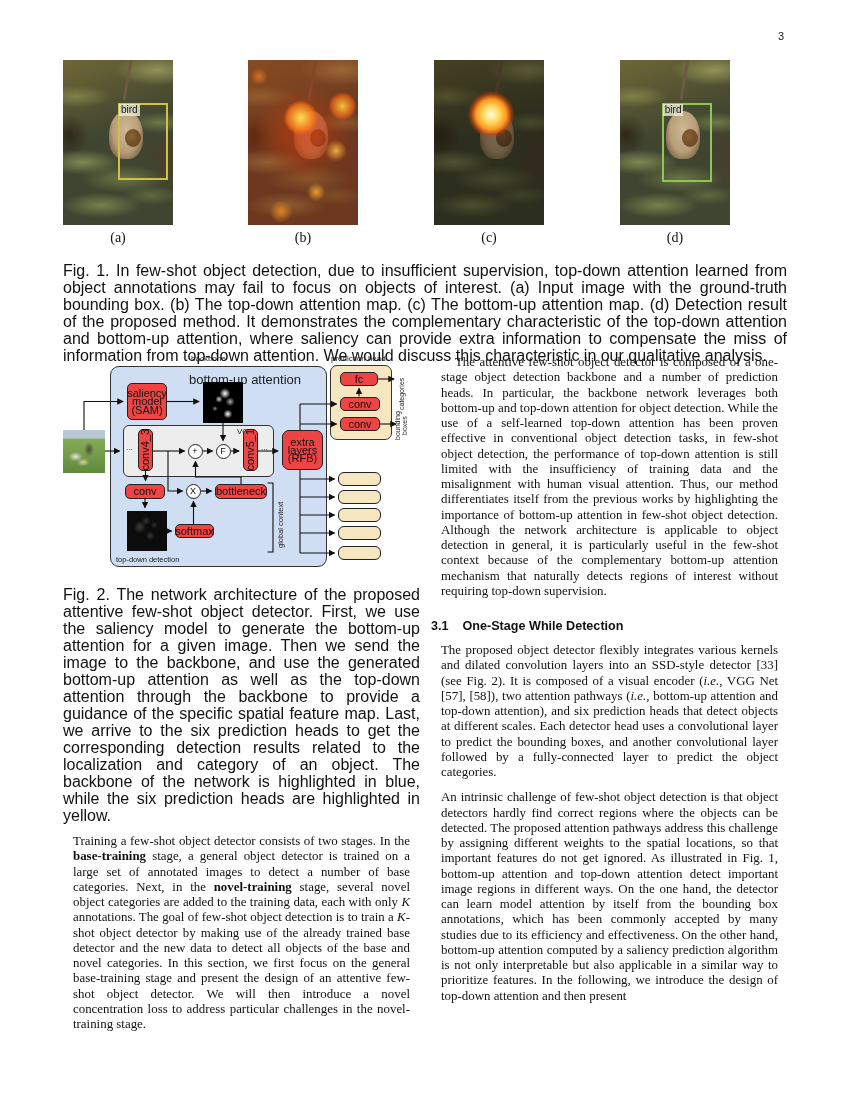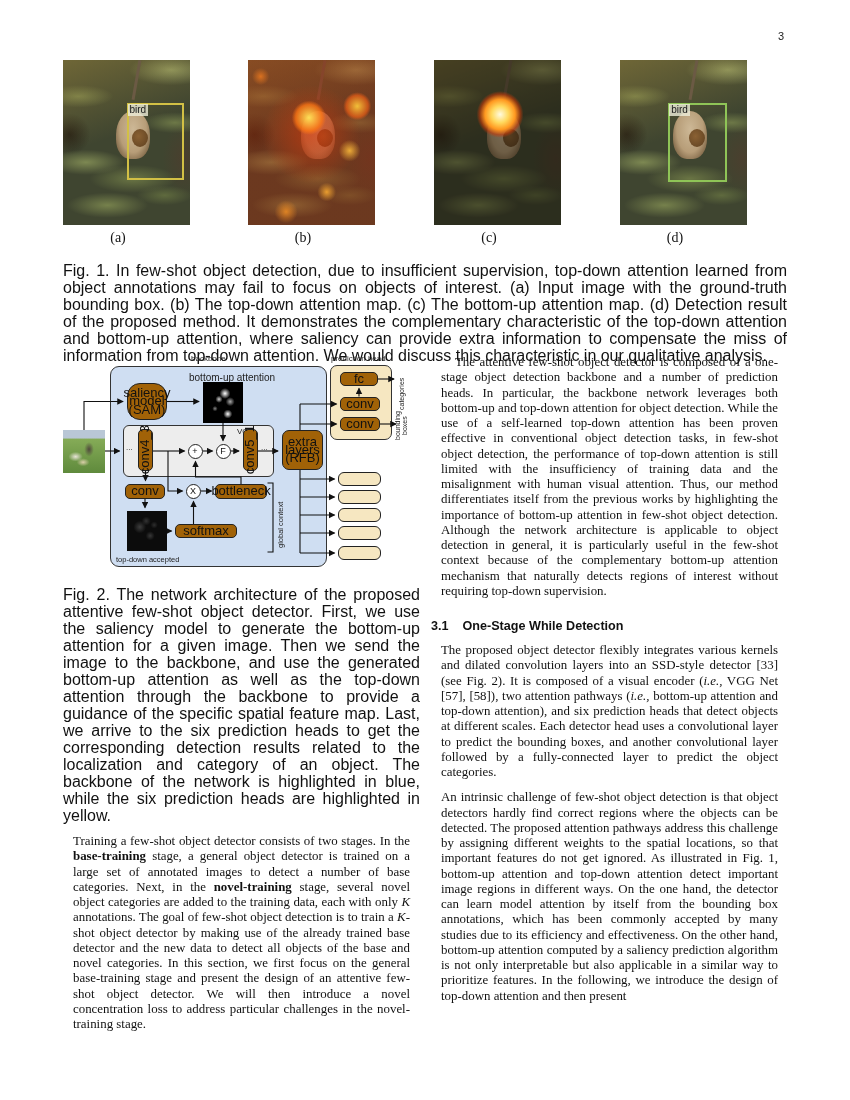--- a/index.html
+++ b/index.html
@@ -6,21 +6,21 @@
   body{width:850px;height:1100px;background:#ffffff;position:relative;
        font-family:"Liberation Serif",serif;color:#111;}
   #page{position:absolute;inset:0;background:#fff;overflow:hidden;}
 
   .pageno{position:absolute;top:30px;right:66px;font-family:"Liberation Sans",sans-serif;
           font-size:11px;color:#222;}
 
   
   .fig1-row{position:absolute;top:60px;left:63px;width:724px;height:190px;}
   .panel{position:absolute;top:0;width:110px;}
-  .bp{position:relative;width:127px;height:165px;overflow:hidden;
+  .bp{position:relative;width:110px;height:165px;overflow:hidden;
       background-color:#3f4530;
       background-image:
         linear-gradient(160deg, rgba(150,130,60,.55), rgba(40,45,25,0) 45%),
         radial-gradient(ellipse 60px 22px at 85% 6%, #8f9a63 0%, rgba(0,0,0,0) 70%),
         radial-gradient(ellipse 50px 16px at 12% 22%, #77824d 0%, rgba(0,0,0,0) 70%),
         radial-gradient(ellipse 46px 15px at 88% 38%, #6d7847 0%, rgba(0,0,0,0) 70%),
         radial-gradient(ellipse 55px 18px at 18% 62%, #7d8852 0%, rgba(0,0,0,0) 70%),
         radial-gradient(ellipse 62px 20px at 55% 72%, #6a7544 0%, rgba(0,0,0,0) 70%),
         radial-gradient(ellipse 58px 18px at 35% 88%, #76814c 0%, rgba(0,0,0,0) 70%),
         radial-gradient(ellipse 40px 14px at 80% 82%, #5f6a3e 0%, rgba(0,0,0,0) 70%),
@@ -73,22 +73,22 @@
 
   
   .diagram{position:relative;width:357px;height:228px;font-family:"Liberation Sans",sans-serif;}
   .diagram .bgblue{position:absolute;left:47px;top:14px;width:215px;height:199px;
         background:#cfdef2;border:1.2px solid #333;border-radius:9px;z-index:0;}
   .diagram .bghead{position:absolute;left:267px;top:13px;width:60px;height:73px;
         background:#f6e7c1;border:1.2px solid #333;border-radius:7px;z-index:0;}
   .diagram .bgvgg{position:absolute;left:60px;top:73px;width:149px;height:50px;
         background:#ededed;border:1.2px solid #333;border-radius:6px;z-index:0;}
   .diagram svg{position:absolute;inset:0;z-index:1;}
-  .dnode{position:absolute;z-index:2;box-sizing:border-box;background:#a16207;border:1.1px solid #222;
-        border-radius:5px;font-size:13px;line-height:8.2px;display:flex;align-items:center;
+  .dnode{position:absolute;z-index:2;box-sizing:border-box;background:#ef4444;border:1.1px solid #222;
+        border-radius:5px;font-size:11px;line-height:8.2px;display:flex;align-items:center;
         justify-content:center;text-align:center;color:#111;}
   .dcirc{position:absolute;z-index:2;width:15px;height:15px;border-radius:50%;background:#fff;
         border:1.1px solid #222;box-sizing:border-box;font-size:9px;line-height:12.5px;
         text-align:center;color:#111;}
   .dlabel{position:absolute;z-index:2;font-size:8px;color:#222;white-space:nowrap;}
   .vtext{writing-mode:vertical-rl;transform:rotate(180deg);}
   .vbox{display:flex;align-items:center;justify-content:center;}
   .ph-slot{position:absolute;z-index:2;width:43px;height:14px;background:#f6e7c1;
         border:1.2px solid #222;border-radius:6px;box-sizing:border-box;}
   .dimg{position:absolute;z-index:2;box-sizing:border-box;}
@@ -203,46 +203,46 @@
           <path d="M237,145 H271.5" marker-end="url(#ah)"></path>
           <path d="M237,163 H271.5" marker-end="url(#ah)"></path>
           <path d="M237,181 H271.5" marker-end="url(#ah)"></path>
           <path d="M237,201 H271.5" marker-end="url(#ah)"></path>
           <path d="M204.5,131 H210 V200 H204.5"></path>
         </g>
       </svg>
 
       <div class="dlabel" style="left:128px;top:2px;">backbone</div>
       <div class="dlabel" style="left:268px;top:2px;">prediction head</div>
-      <div class="dlabel" style="left:126px;top:20px;font-size:10px;text-align:right;">bottom-up attention</div>
-      <div class="dlabel" style="left:53px;top:203px;font-size:7.5px;">top-down accepted</div>
+      <div class="dlabel" style="left:126px;top:20px;font-size:13px;text-align:right;">bottom-up attention</div>
+      <div class="dlabel" style="left:53px;top:203px;font-size:7.5px;">top-down detection</div>
 
       <div class="dimg input-img" style="left:0;top:78px;width:42px;height:43px;"></div>
-      <div class="dnode" style="left:64px;top:31px;width:40px;height:37px;border-radius:13px;">saliency model (SAM)</div>
+      <div class="dnode" style="left:64px;top:31px;width:40px;height:37px;">saliency model (SAM)</div>
       <div class="dimg bu-map" style="left:140px;top:30px;width:40px;height:41px;"></div>
 
       <div class="dlabel" style="left:174px;top:75px;font-size:8px;">VGG</div>
       <div class="dlabel" style="left:63px;top:91px;font-size:8px;">...</div>
       <div class="dlabel" style="left:198px;top:91px;font-size:8px;">...</div>
 
       <div class="dnode vbox" style="left:75px;top:77px;width:15px;height:42px;">
         <span class="vtext">conv4_3</span>
       </div>
       <div class="dcirc" style="left:124.5px;top:91.5px;">+</div>
       <div class="dcirc" style="left:152.5px;top:91.5px;">F</div>
       <div class="dnode vbox" style="left:180px;top:77px;width:15px;height:42px;">
         <span class="vtext">conv5_1</span>
       </div>
       <div class="dnode" style="left:219px;top:78px;width:41px;height:40px;border-radius:7px;">extra layers (RFB)</div>
 
       <div class="dnode" style="left:62px;top:132px;width:40px;height:15px;">conv</div>
       <div class="dcirc" style="left:122.5px;top:131.5px;">X</div>
       <div class="dnode" style="left:152px;top:132px;width:52px;height:15px;">bottleneck</div>
       <div class="dimg td-map" style="left:64px;top:159px;width:40px;height:40px;"></div>
-      <div class="dnode" style="left:112px;top:172px;width:62px;height:14px;">softmax</div>
+      <div class="dnode" style="left:112px;top:172px;width:39px;height:14px;">softmax</div>
       <div class="gc-text vtext" style="left:213px;top:136px;height:60px;">global context</div>
 
       <div class="dnode" style="left:277px;top:20px;width:38px;height:14px;">fc</div>
       <div class="dnode" style="left:277px;top:45px;width:40px;height:14px;">conv</div>
       <div class="dnode" style="left:277px;top:65px;width:40px;height:14px;">conv</div>
       <div class="gc-text vtext" style="left:335px;top:12px;height:46px;font-size:7px;">categories</div>
       <div class="gc-text vtext" style="left:331px;top:50px;height:48px;font-size:7px;width:16px;text-align:center;">bounding boxes</div>
 
       <div class="ph-slot" style="left:275px;top:120px;"></div>
       <div class="ph-slot" style="left:275px;top:138px;"></div>

